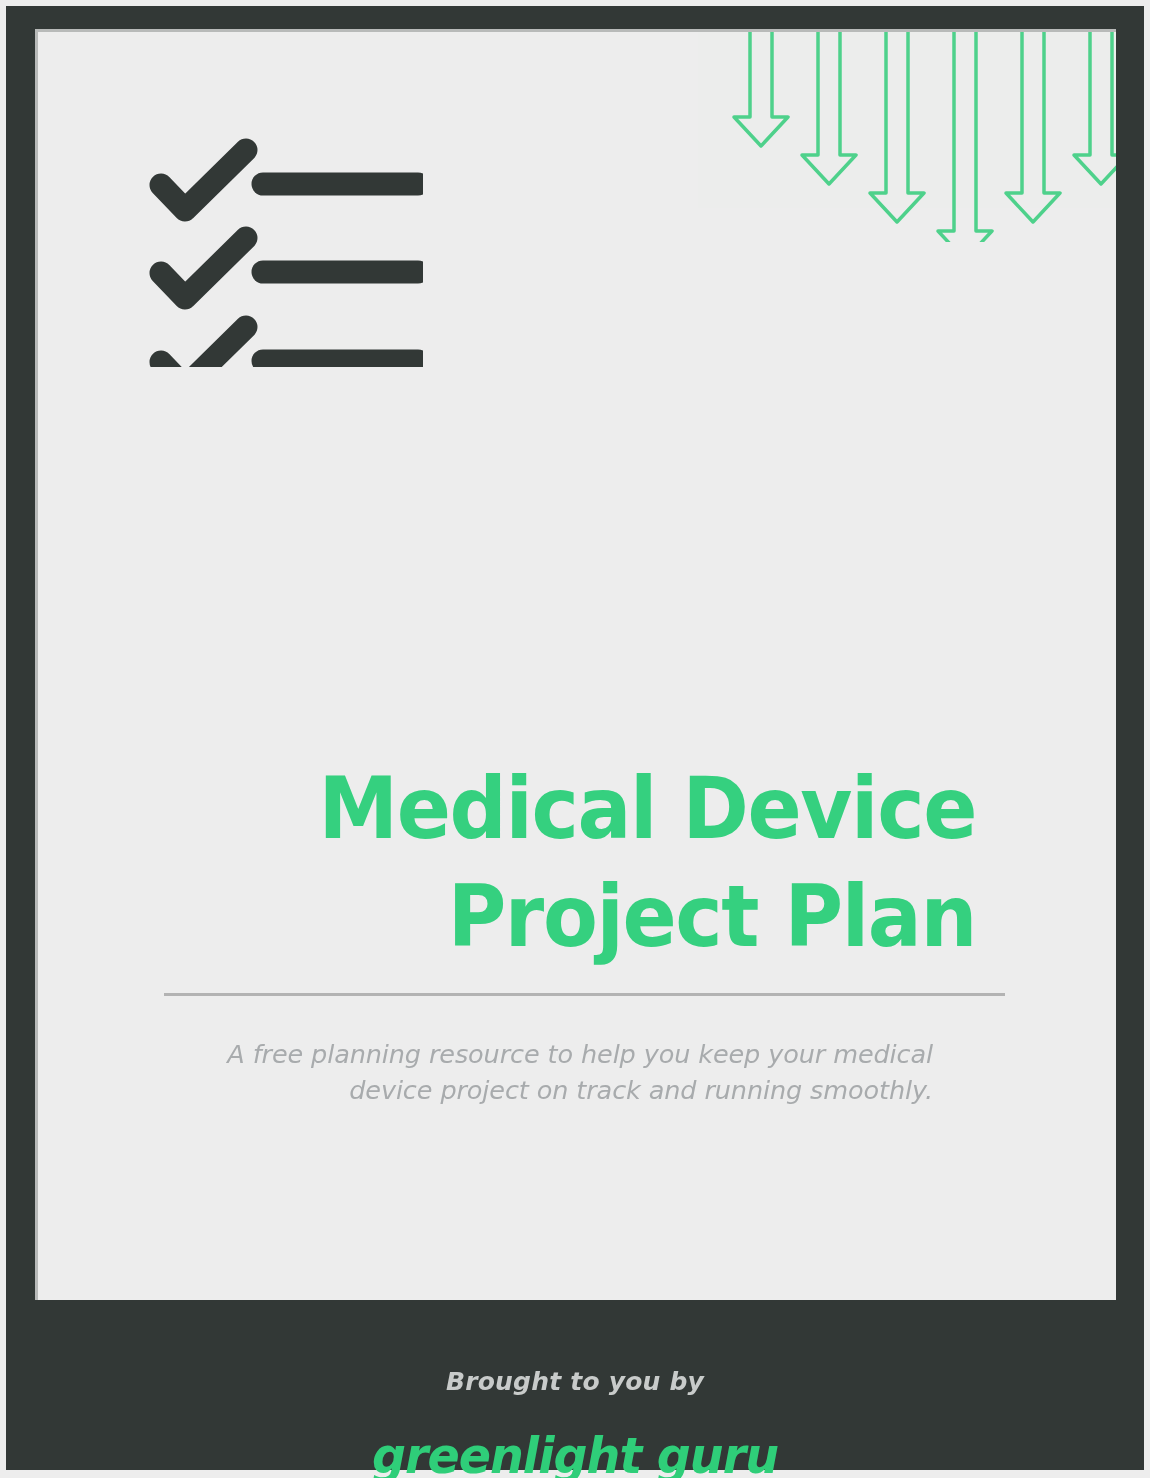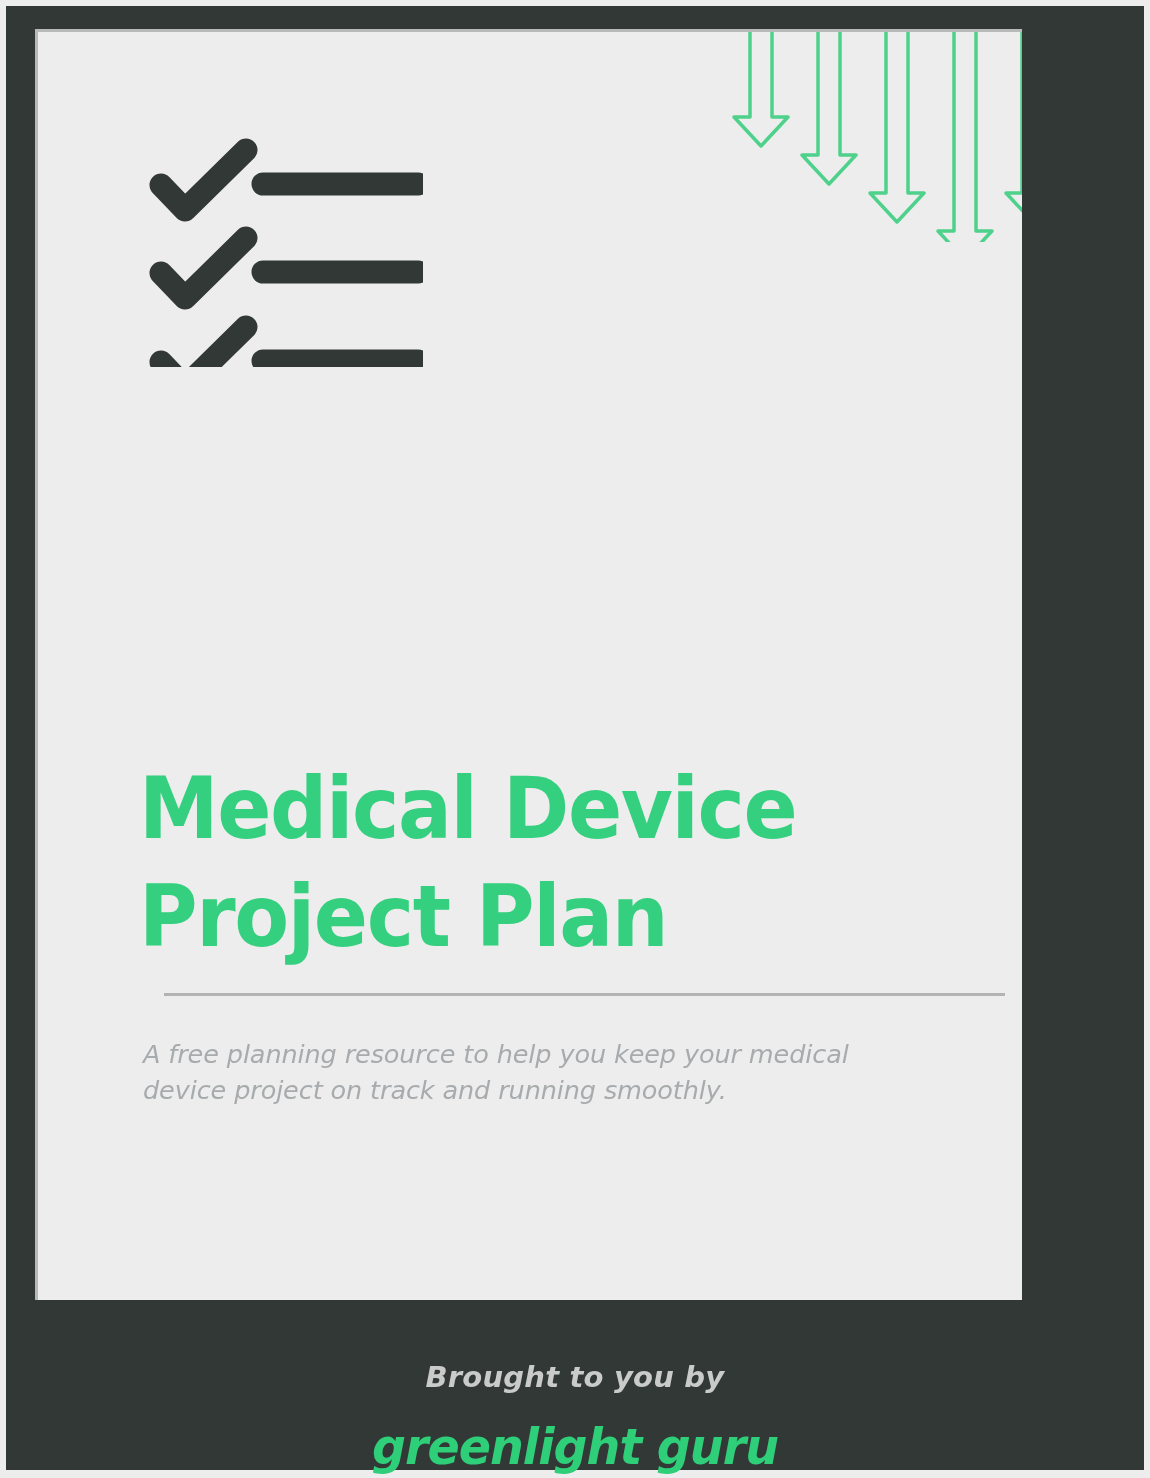--- a/index.html
+++ b/index.html
@@ -24,27 +24,28 @@
     height: 1464px;
     background: #323836;
     box-sizing: border-box;
   }
 
   
   .cover-card {
     position: absolute;
     left: 29px;            
     top: 23px;             
-    width: 987px;
+    width: 1081px;
     height: 1271px;
     background: #ededed;
     border-top: 3px solid #b8bab9;
     border-left: 3px solid #b8bab9;
     box-sizing: border-box;
     overflow: hidden;
+    text-align: right;
   }
 
   
   .arrow-panel-bg {
     position: absolute;
     left: 660px;
     top: 0;
     width: 421px;
     height: 176px;
     background: #ecedec;
@@ -119,26 +120,26 @@
   .footer {
     position: absolute;
     left: 0;
     top: 1294px;
     width: 1138px;
     height: 170px;
     text-align: center;
     color: #d8dad9;
   }
   .footer-kicker {
-    margin: 8px;
+    margin: 15px;
     padding-top: 52px;
     font-family: "DejaVu Sans", sans-serif;
     font-style: italic;
     font-weight: 700;
-    font-size: 29px;
+    font-size: 25px;
     letter-spacing: 0.2px;
     color: #c8cbca;
   }
   .footer-logo {
     margin: 0;
     padding-top: 16px;
     font-family: "DejaVu Sans", sans-serif;
     font-style: italic;
     font-weight: 700;
     font-size: 50px;

